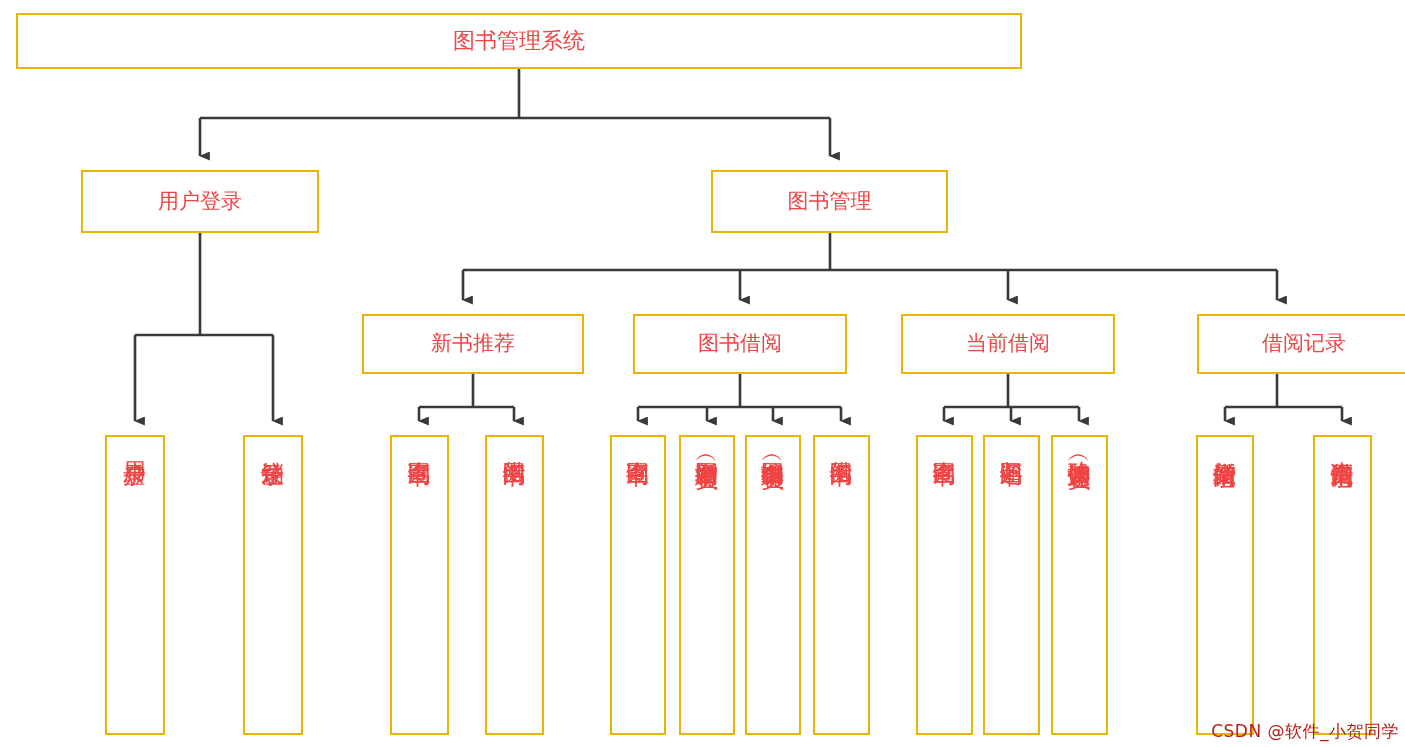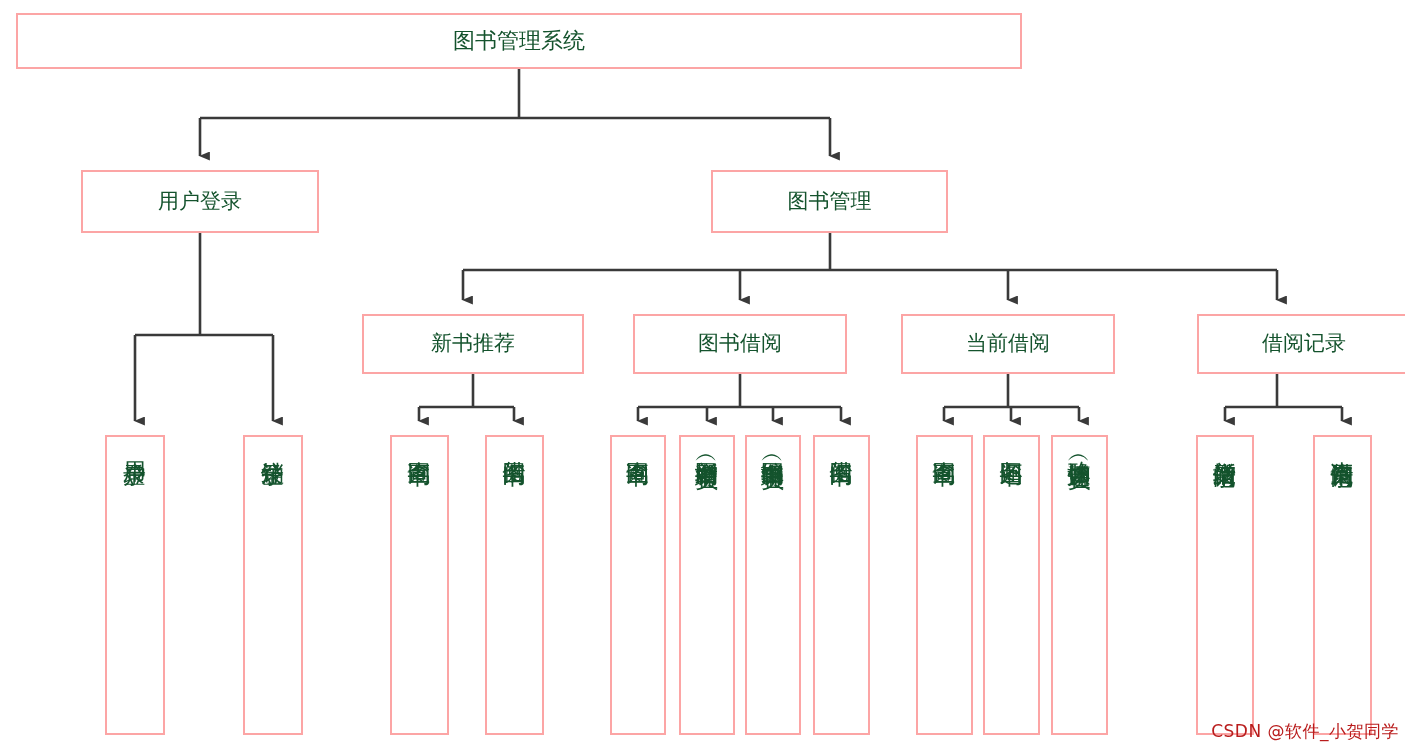--- a/index.html
+++ b/index.html
@@ -20,25 +20,25 @@
     left: 0;
     top: 0;
     width: 1405px;
     height: 747px;
     pointer-events: none;
   }
   .node {
     position: absolute;
     box-sizing: border-box;
     background: #ffffff;
-    border: 2px solid #fca5a5;
+    border: 2px solid #eab308;
     display: flex;
     align-items: center;
     justify-content: center;
-    color: #14532d;
+    color: #ef4444;
   }
   .node .label {
     display: block;
     text-align: center;
     line-height: 1.22;
     white-space: pre-line;
   }
   
   .node.h .label {
     writing-mode: horizontal-tb;

